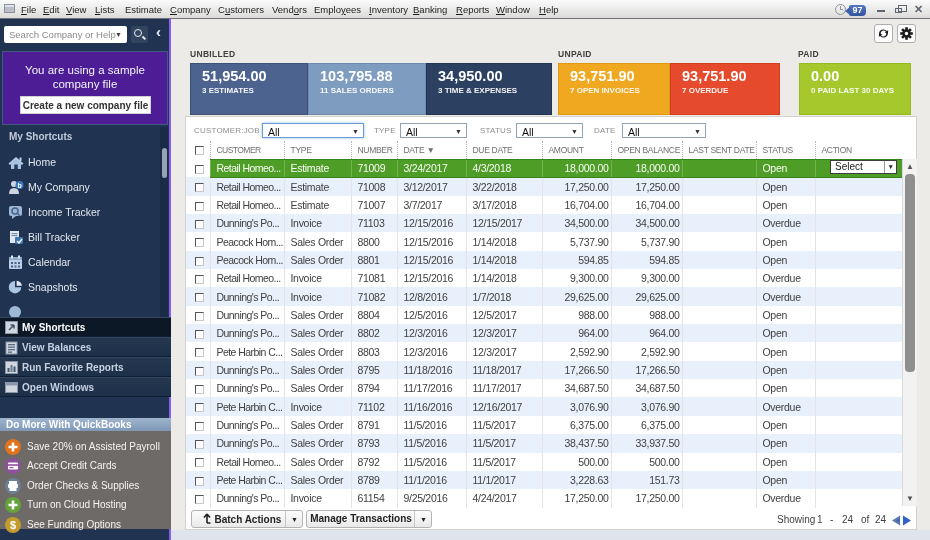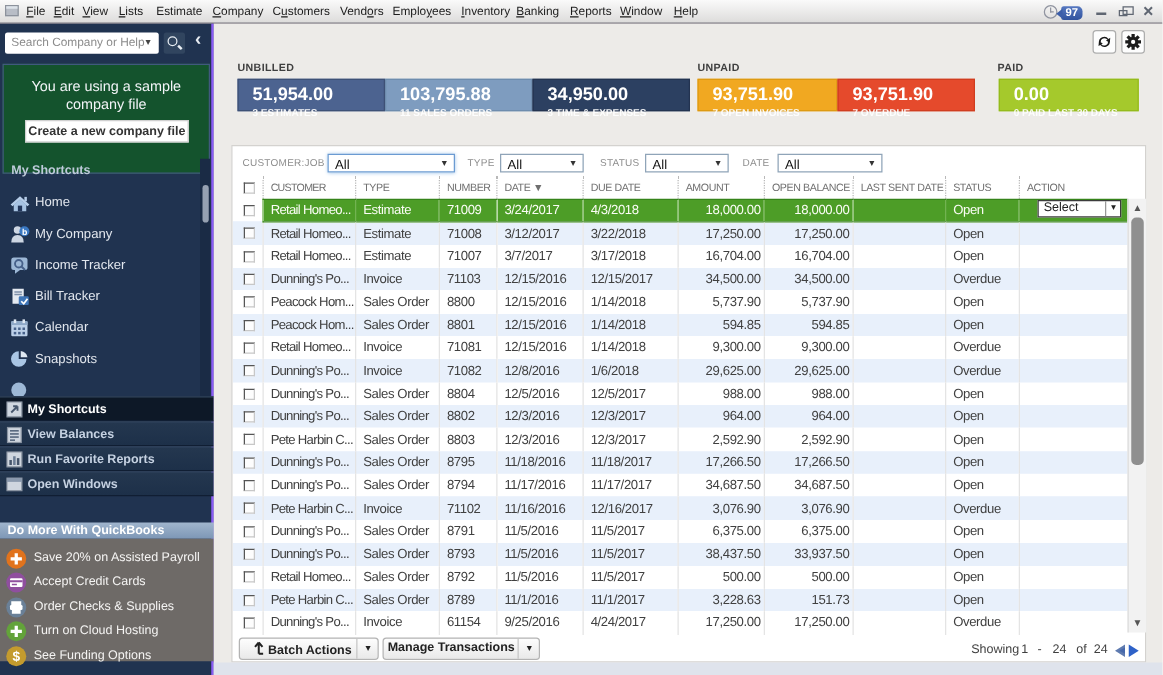--- a/index.html
+++ b/index.html
@@ -19,21 +19,21 @@
 #wres:before{content:"";position:absolute;left:1.5px;top:-4.5px;width:7px;height:5px;border:1.5px solid #5f6672}
 #wclose{position:absolute;left:914px;top:3px;font-size:11px;color:#5f6672;font-weight:bold}
 
 #sidebar{position:absolute;left:0;top:19px;width:171px;height:521px;background:#203350;border-right:2px solid #8b5cf6}
 #search{position:absolute;left:4px;top:7px;width:123px;height:17px;background:#fff;border-radius:2px;font-size:9.5px;color:#8b8b8b;line-height:17px;padding-left:5px}
 #search .car{position:absolute;right:5px;top:0;color:#444;font-size:7px}
 #magbtn{position:absolute;left:131px;top:7px;width:17px;height:17px;background:#31455f;border-radius:2px}
 #magbtn:before{content:"";position:absolute;left:3px;top:3px;width:6px;height:6px;border:1.8px solid #e9eef4;border-radius:50%}
 #magbtn:after{content:"";position:absolute;left:10.5px;top:10.5px;width:4px;height:1.8px;background:#e9eef4;transform:rotate(45deg)}
 #sbchev{position:absolute;left:156px;top:4px;color:#e8edf3;font-size:15px;font-weight:bold}
-#sample{position:absolute;left:2px;top:32px;width:166px;height:88px;background:#14532d;border:1px solid #41597e;color:#f2f4f7;text-align:center;font-size:11.5px}
+#sample{position:absolute;left:2px;top:32px;width:166px;height:74px;background:#4c1d95;border:1px solid #41597e;color:#f2f4f7;text-align:center;font-size:11.5px}
 #sample p{margin-top:11px;line-height:14px}
 #newfile{position:absolute;left:17px;top:44px;width:131px;height:18px;background:#fff;border:1px solid #d0d0d0;color:#333;font-weight:bold;font-size:10px;text-align:center;line-height:18px;white-space:nowrap}
 #mysc-label{position:absolute;left:9px;top:112px;font-size:10px;font-weight:bold;color:#bfcbdb}
 .nav{position:absolute;left:0;width:160px;height:25px;color:#e2e7ee;font-size:10.5px;line-height:25px}
 .nav .txt{position:absolute;left:28px}
 .nav svg{position:absolute;left:8px;top:5px}
 #sbtrack{position:absolute;left:160px;top:108px;width:8px;height:191px;background:#1a2b45}
 #sbscroll{position:absolute;left:162px;top:129px;width:5px;height:30px;background:#96a1b1;border-radius:3px}
 .brow{position:absolute;left:0;width:171px;height:20px;font-size:10px;font-weight:bold;color:#c6d2e2;line-height:20px;background:linear-gradient(#24374f,#1d3049);border-top:1px solid #33465f;border-bottom:1px solid #101e33}
 .brow .txt{position:absolute;left:22px}
@@ -41,21 +41,21 @@
 #brow1{background:#0d1827;color:#fff}
 #domore{position:absolute;left:0;top:399px;width:171px;height:13px;background:linear-gradient(#a0b5cd,#7d97b6);color:#fff;font-weight:bold;font-size:10px;line-height:13px;text-indent:6px}
 #gray{position:absolute;left:0;top:412px;width:171px;height:98px;background:#6e6a67}
 .git{position:absolute;left:0;width:171px;height:20px;color:#f5f4f3;font-size:10px;line-height:20px;white-space:nowrap}
 .git .txt{position:absolute;left:27px}
 .gic{position:absolute;left:5px;top:2px;width:16px;height:16px;border-radius:50%}
 
 #content{position:absolute;left:171px;top:19px;width:759px;height:521px;background:#edebe8}
 .topbtn{position:absolute;top:5px;width:19px;height:19px;background:#fdfdfd;border:1px solid #adadad;border-radius:3px}
 .cardlabel{position:absolute;top:30px;font-size:8.5px;font-weight:bold;color:#3f3f3f;letter-spacing:.3px}
-.card{position:absolute;top:44px;height:26px;color:#fff}
+.card{position:absolute;top:44px;height:52px;color:#fff}
 .card .v{position:absolute;left:11px;top:4px;font-size:14.5px;font-weight:bold}
 .card .s{position:absolute;left:11px;top:22px;font-size:8px;font-weight:bold;opacity:.93;white-space:nowrap}
 #panel{position:absolute;left:14px;top:97px;width:732px;height:414px;background:#fff;border:1px solid #d4d2cf}
 
 .flabel{position:absolute;top:9px;font-size:8px;color:#8d8d8d;letter-spacing:.2px}
 .fdd{position:absolute;top:6px;height:15px;background:#fff;border:1px solid #8fa4b8;font-size:10.5px;color:#111;line-height:14px}
 .fdd .v{position:absolute;left:5px;top:1px}
 .fdd .c{position:absolute;right:4px;top:1px;font-size:7px;color:#333}
 .fdd.foc{border:1px solid #6b9bd2;box-shadow:0 0 3px #9cc3ea}
 
@@ -449,21 +449,21 @@
             <td></td>
             <td>Overdue</td>
             <td class="act"></td>
           </tr>
 <tr class="even">
             <td class="cb"><span class="chk"></span></td>
             <td>Dunning's Po...</td>
             <td>Invoice</td>
             <td>71082</td>
             <td>12/8/2016</td>
-            <td>1/6/2018</td>
+            <td>1/7/2018</td>
             <td class="num">29,625.00</td>
             <td class="num">29,625.00</td>
             <td></td>
             <td>Overdue</td>
             <td class="act"></td>
           </tr>
 <tr class="odd">
             <td class="cb"><span class="chk"></span></td>
             <td>Dunning's Po...</td>
             <td>Sales Order</td>

